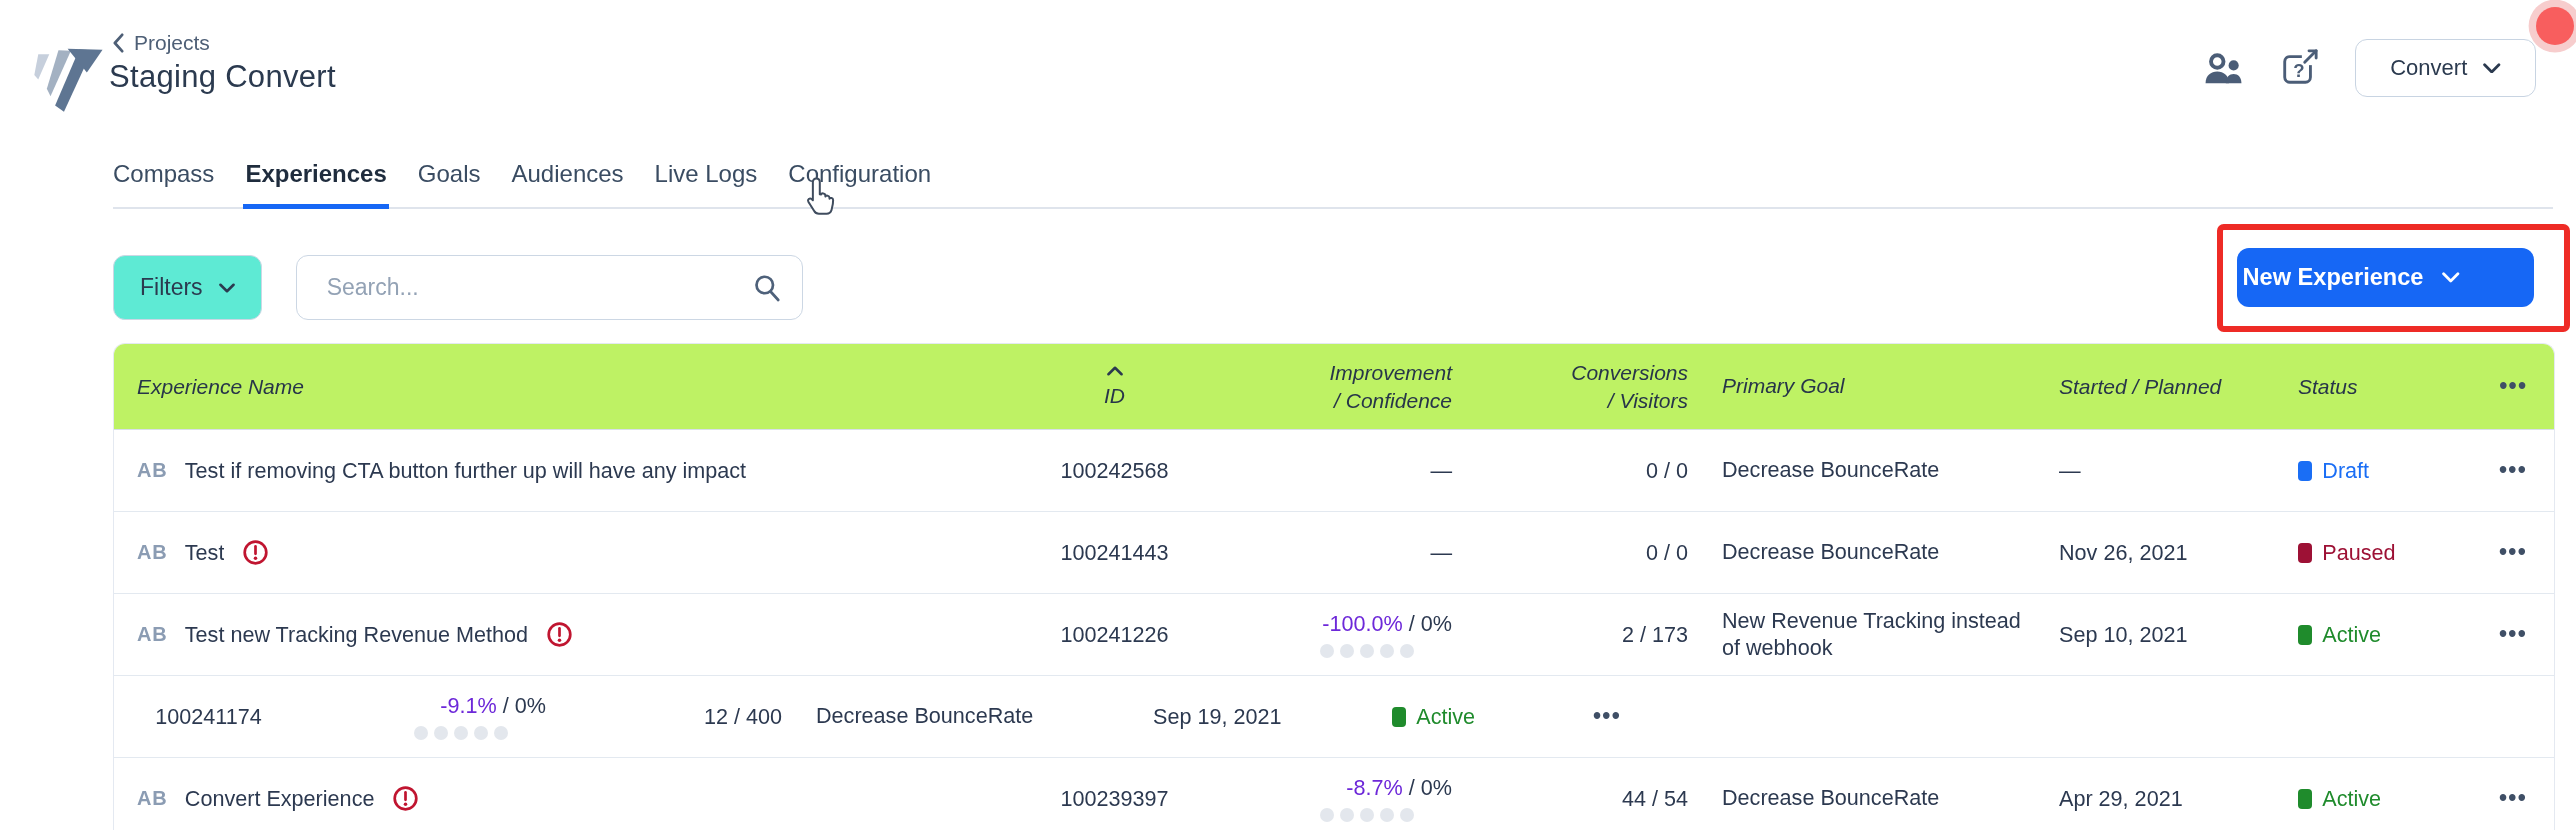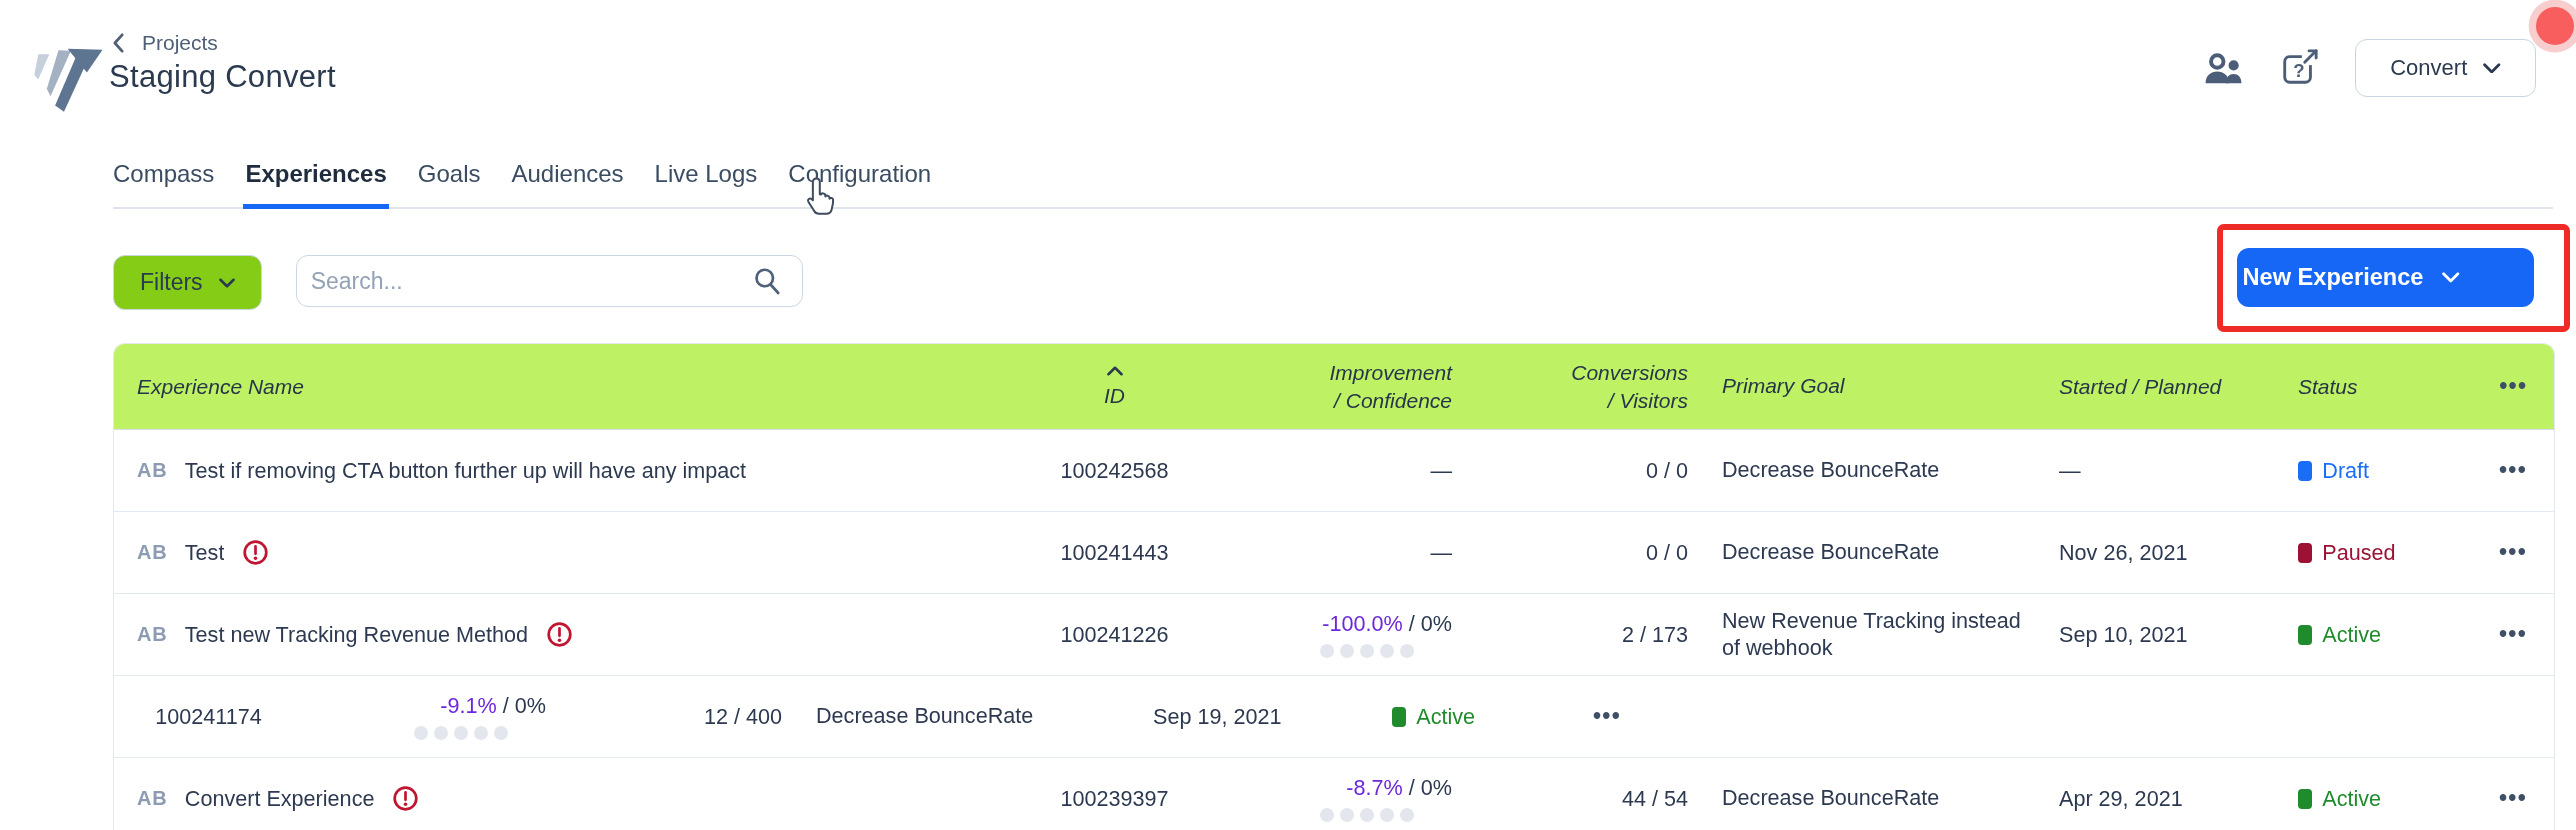--- a/index.html
+++ b/index.html
@@ -7,21 +7,21 @@
   body {
     width:2576px; height:830px; overflow:hidden; position:relative;
     background:#ffffff; color:#2c3950;
     font-family:"Liberation Sans", sans-serif;
   }
 
   
   .logo { position:absolute; left:17.5px; top:26px; }
   .breadcrumb {
     position:absolute; left:111px; top:31px;
-    display:flex; align-items:center; gap:16px;
+    display:flex; align-items:center; gap:8px;
     font-size:21px; color:#4e5f76; cursor:pointer;
   }
   .page-title {
     position:absolute; left:109px; top:59px; margin:0;
     font-size:31px; font-weight:500; color:#2b3a4f; letter-spacing:0.3px;
   }
   .top-actions { position:absolute; top:39px; right:40px; display:flex; align-items:center; gap:36px; }
   .icon-btn { display:flex; align-items:center; justify-content:center; cursor:pointer; }
   .account-btn {
     display:flex; align-items:center; justify-content:center; gap:16px;
@@ -46,27 +46,27 @@
   .tab.active::after {
     content:""; position:absolute; left:-2.7px; right:-2.7px; bottom:-2px;
     height:4.7px; background:#1667f5;
   }
   .hand-cursor { position:absolute; left:801px; top:175px; z-index:5; pointer-events:none; }
 
   
   .toolbar { position:absolute; left:113px; top:255px; right:21.6px; height:65px; }
   .filters-btn {
     display:inline-flex; align-items:center; gap:16px;
-    height:55px; padding:0 26px; border:1.3px solid #ccd7e4; border-radius:12px;
-    background:#84cc16; font-size:23px; color:#2b3a4f; cursor:pointer;
+    height:65px; padding:0 26px; border:1.3px solid #ccd7e4; border-radius:12px;
+    background:#5eead4; font-size:23px; color:#2b3a4f; cursor:pointer;
     font-family:"Liberation Sans", sans-serif; vertical-align:top;
   }
   .search-box {
     display:inline-flex; align-items:center;
-    width:507px; height:52px; margin-left:31px; padding:0 20px 0 12px;
+    width:507px; height:65px; margin-left:31px; padding:0 20px 0 28px;
     border:1.3px solid #ccd7e4; border-radius:12px; background:#fff;
   }
   .search-box input {
     flex:1; border:none; outline:none; font-size:23px; color:#2c3950;
     font-family:"Liberation Sans", sans-serif; background:transparent;
   }
   .search-box input::placeholder { color:#93a2b5; }
   .annotation-box {
     position:absolute; left:2217px; top:224px; width:353px; height:108px;
     border:6.7px solid #ee2b26; border-radius:6.7px;

